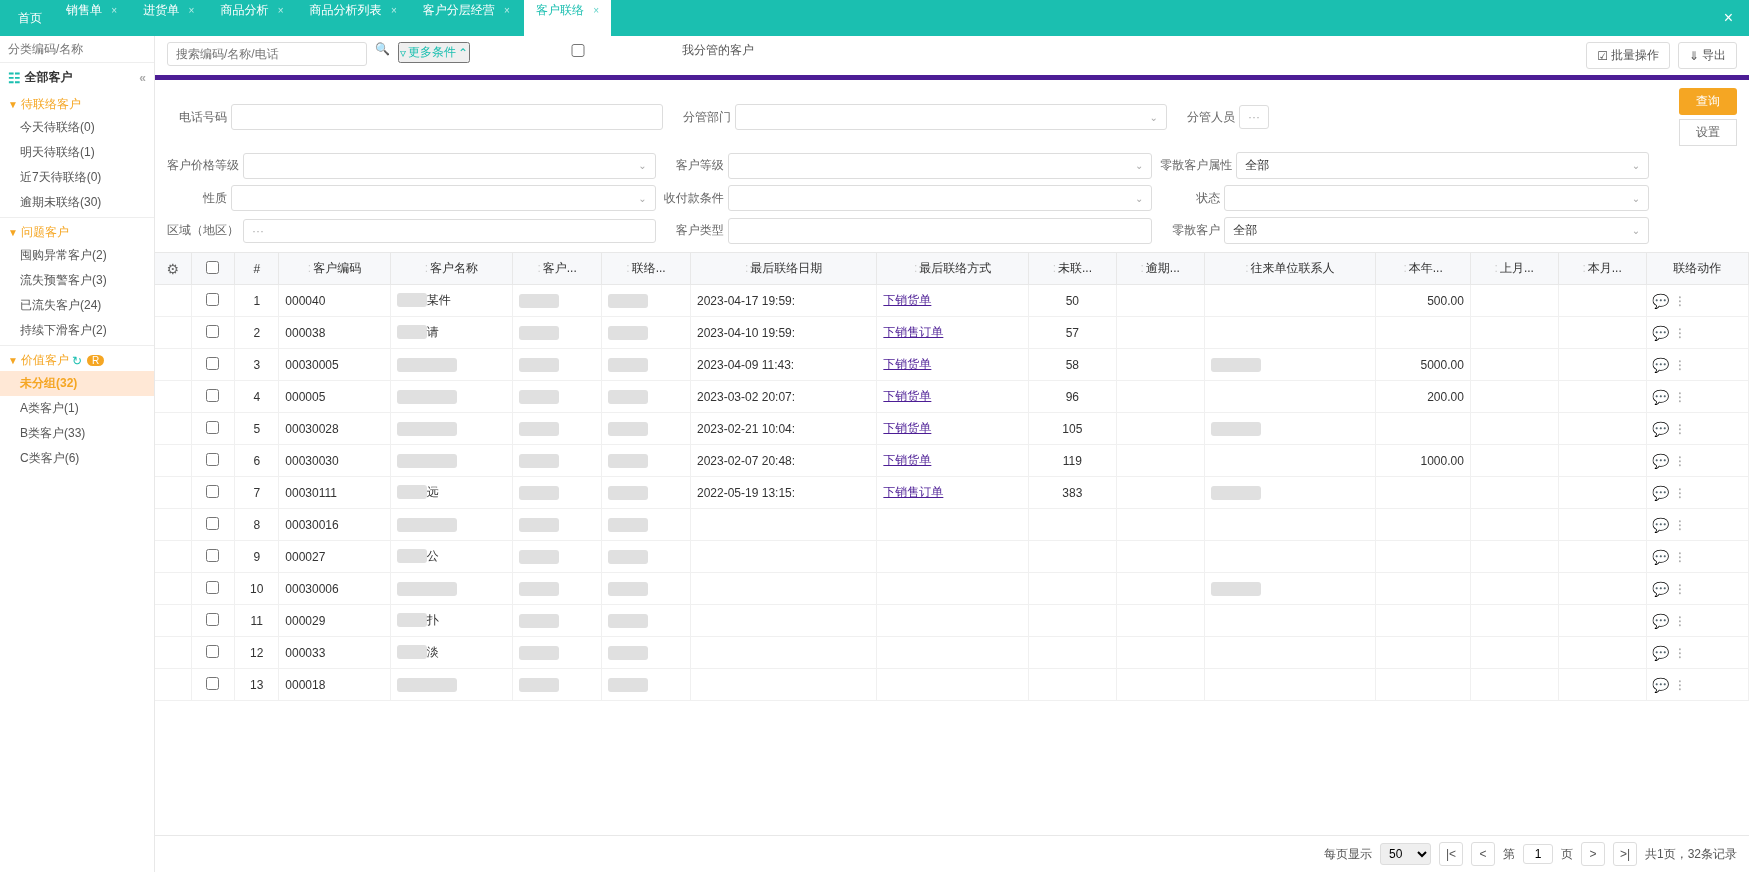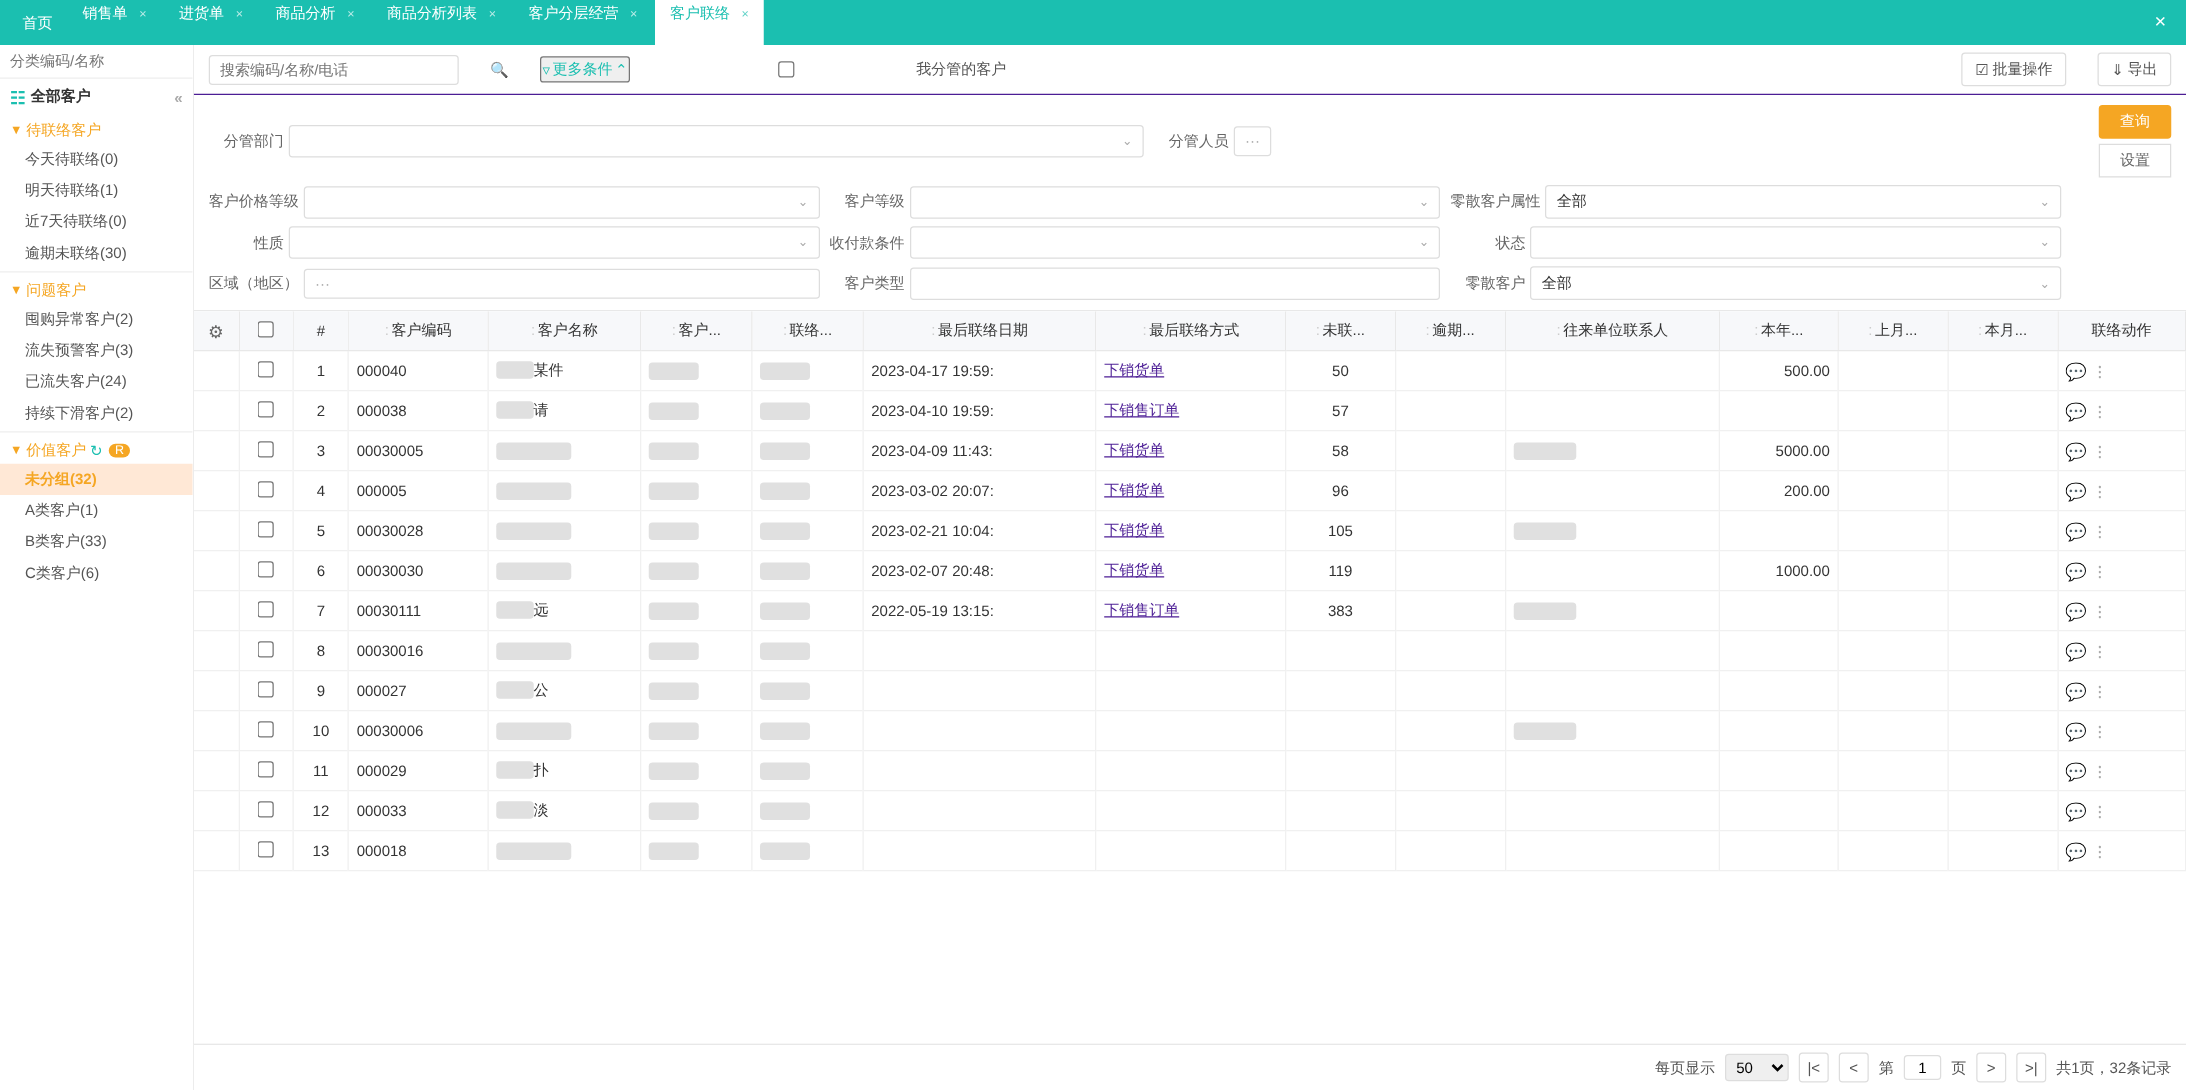--- a/index.html
+++ b/index.html
@@ -124,24 +124,24 @@
       flex: 1;
       display: flex;
       flex-direction: column;
       overflow: hidden;
     }
 
     
     .filter-bar {
       background: #fff;
       padding: 6px 12px;
-      border-bottom: 1px solid #4c1d95;
-      display: flex;
-      align-items: center;
-      gap: 25px;
+      border-bottom: 5px solid #4c1d95;
+      display: flex;
+      align-items: flex-start;
+      gap: 8px;
     }
     .filter-bar input {
       border: 1px solid #ddd;
       border-radius: 3px;
       padding: 4px 8px;
       width: 200px;
       outline: none;
       font-size: 12px;
     }
     .filter-search-icon { color: #aaa; cursor: pointer; }
@@ -479,20 +479,24 @@
       <button class="btn-export">
         <span>⇓</span>
         <span>导出</span>
       </button>
     </div>
 
     <div class="adv-filter">
 
       <div class="adv-filter-row">
         <div class="filter-field">
+          <label>电话号码</label>
+          <input type="text" value="" style="border: 1px solid rgb(221, 221, 221); border-radius: 3px; padding: 4px 8px; font-size: 12px; flex: 1 1 0%; outline: none;">
+        </div>
+        <div class="filter-field">
           <label>分管部门</label>
           <div class="select-box">
             <span></span>
             <span class="chev">⌄</span>
           </div>
         </div>
         <div class="filter-field">
           <label>分管人员</label>
           <div class="dots-btn">···</div>
         </div>

